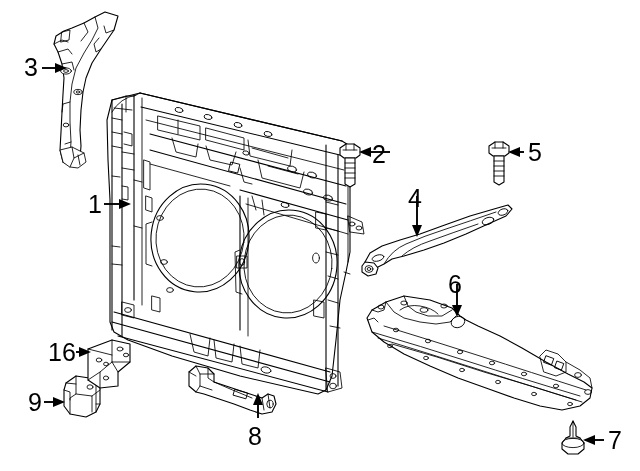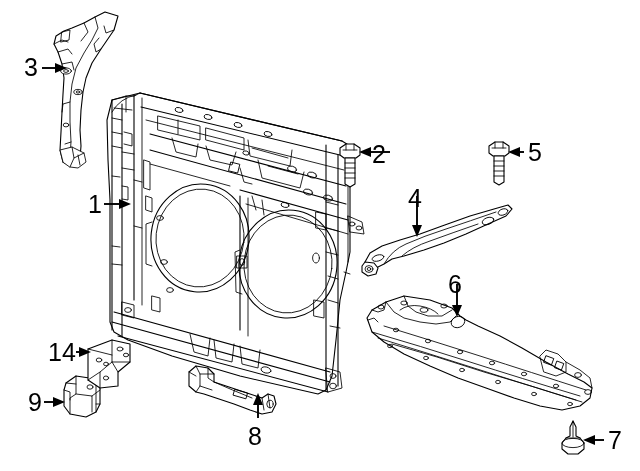--- a/index.html
+++ b/index.html
@@ -379,15 +379,15 @@
 
   <div class="callout-num" style="left:88px; top:192px;">1</div>
   <div class="callout-num" style="left:372px; top:142px;">2</div>
   <div class="callout-num" style="left:24px; top:55px;">3</div>
   <div class="callout-num" style="left:408px; top:186px;">4</div>
   <div class="callout-num" style="left:528px; top:140px;">5</div>
   <div class="callout-num" style="left:448px; top:272px;">6</div>
   <div class="callout-num" style="left:608px; top:428px;">7</div>
   <div class="callout-num" style="left:248px; top:424px;">8</div>
   <div class="callout-num" style="left:28px; top:390px;">9</div>
-  <div class="callout-num" style="left:48px; top:340px;">14</div>
+  <div class="callout-num" style="left:48px; top:340px;">16</div>
 
 </div>
 
 </body></html>

